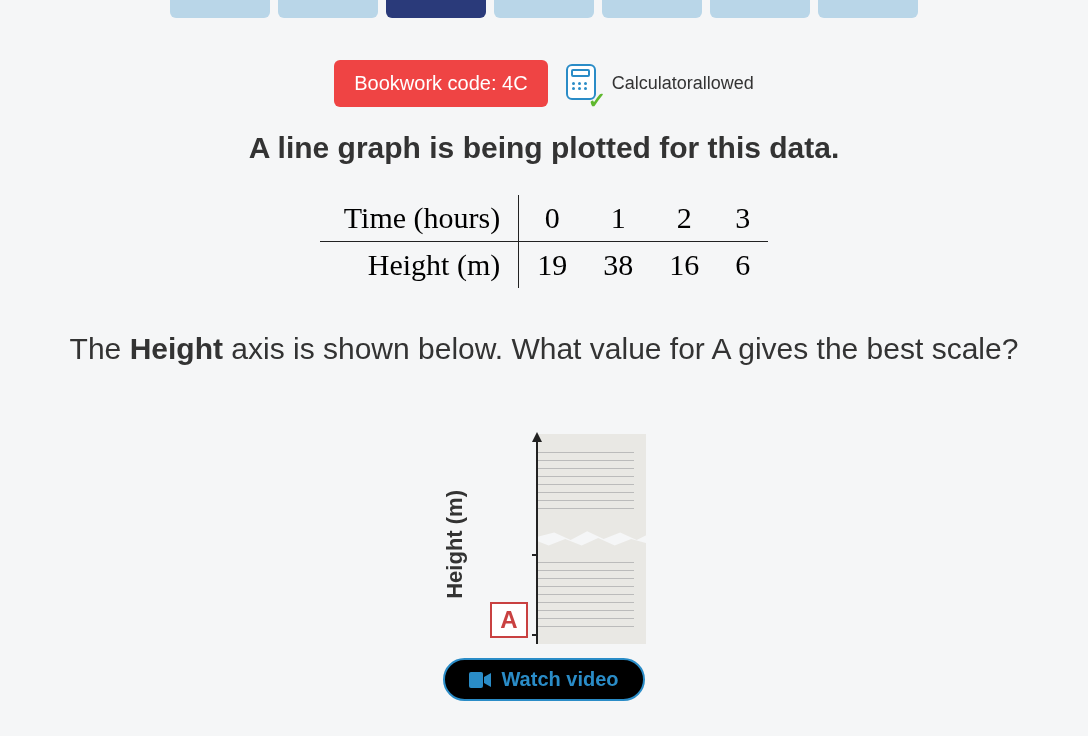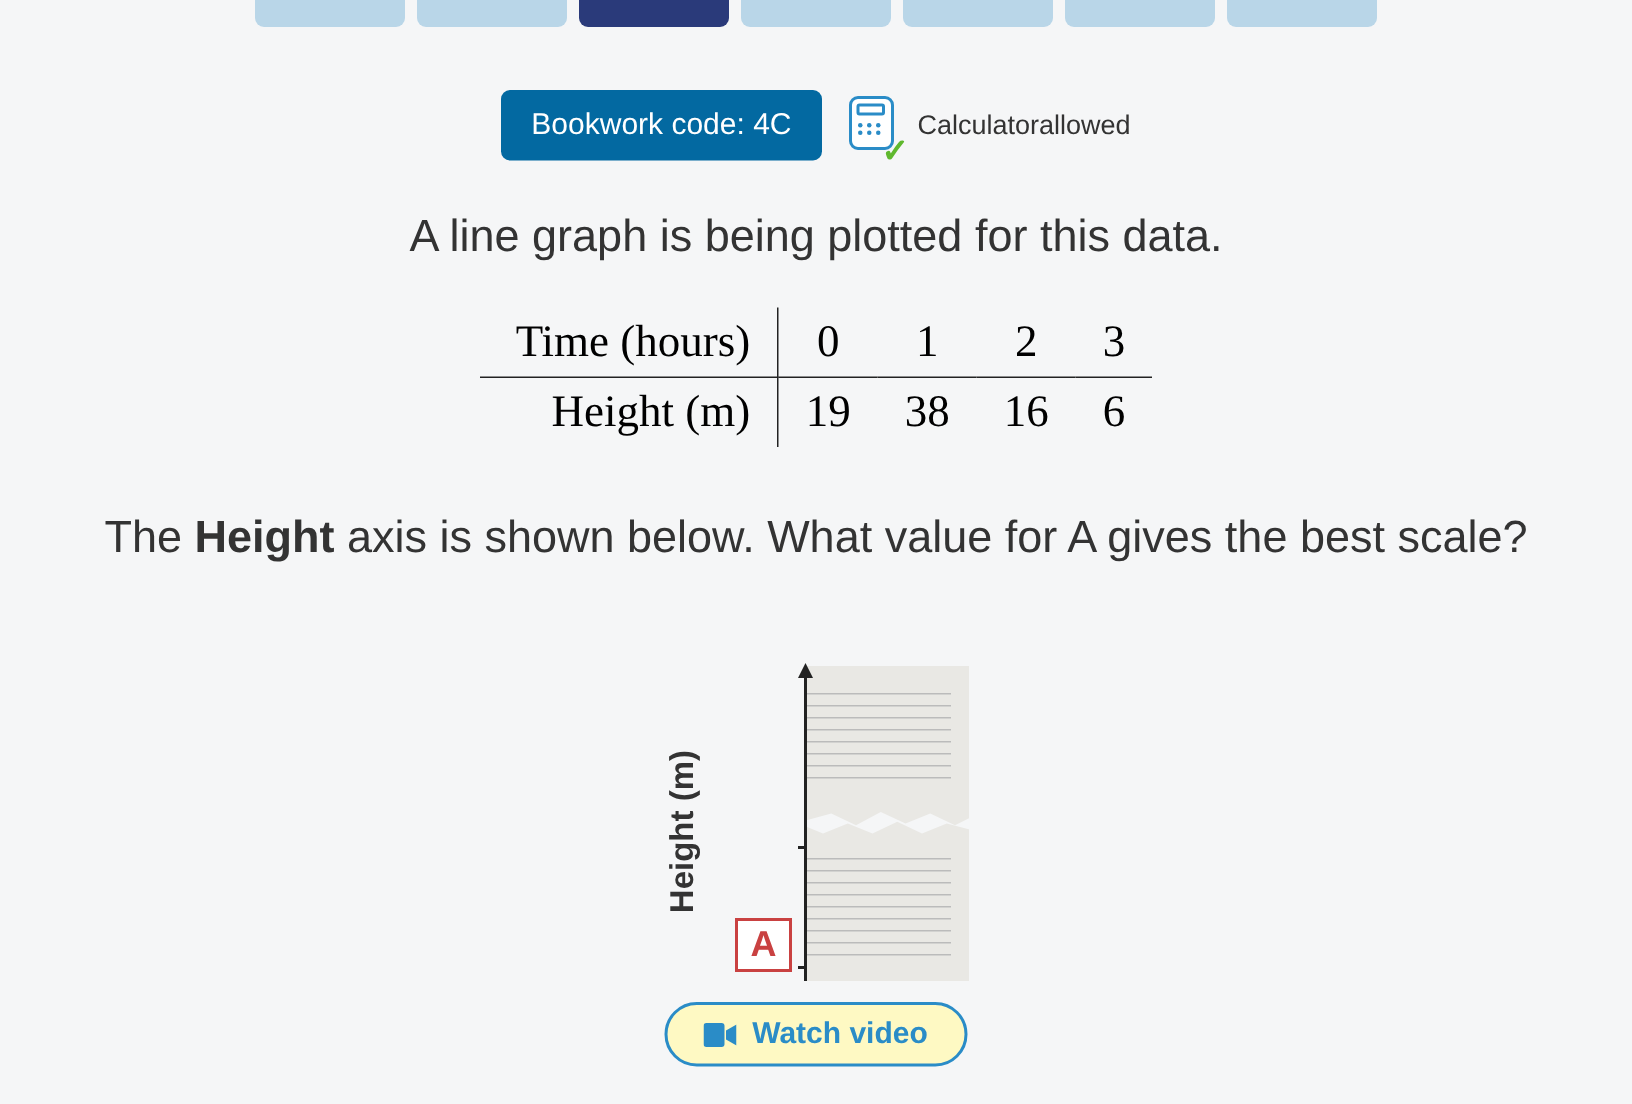--- a/index.html
+++ b/index.html
@@ -32,21 +32,21 @@
     .nav-pill.light { background: #b9d6e8; }
     .nav-pill.dark { background: #2a3a7a; }
     .info-row {
       display: flex;
       justify-content: center;
       align-items: center;
       gap: 18px;
       margin-top: 40px;
     }
     .bookwork-badge {
-      background: #0369a1;
+      background: #ef4444;
       color: #fff;
       padding: 12px 20px;
       border-radius: 6px;
       font-size: 20px;
       font-weight: 500;
     }
     .calc-box {
       display: flex;
       align-items: center;
       gap: 10px;
@@ -102,22 +102,22 @@
     .calc-text {
       display: flex;
       font-size: 18px;
       color: #333;
       line-height: 1.25;
     }
     .intro {
       text-align: center;
       font-size: 30px;
       color: #333;
-      margin-top: 34px;
-      font-weight: 400;
+      margin-top: 24px;
+      font-weight: 700;
     }
     .data-table {
       margin: 30px auto 0 auto;
       font-family: "Times New Roman", Times, serif;
       font-size: 30px;
       border-collapse: collapse;
     }
     .data-table td {
       padding: 6px 18px;
       text-align: center;
@@ -219,21 +219,21 @@
       justify-content: center;
       margin-top: 14px;
     }
     .watch-btn {
       border: 2px solid #2a8cc7;
       border-radius: 999px;
       padding: 8px 24px;
       color: #2a8cc7;
       font-size: 20px;
       font-weight: 600;
-      background: #fef9c3;
+      background: #000000;
       display: flex;
       align-items: center;
       gap: 10px;
       cursor: pointer;
     }
     .video-icon {
       font-size: 18px;
       display: inline-flex;
       align-items: center;
     }

